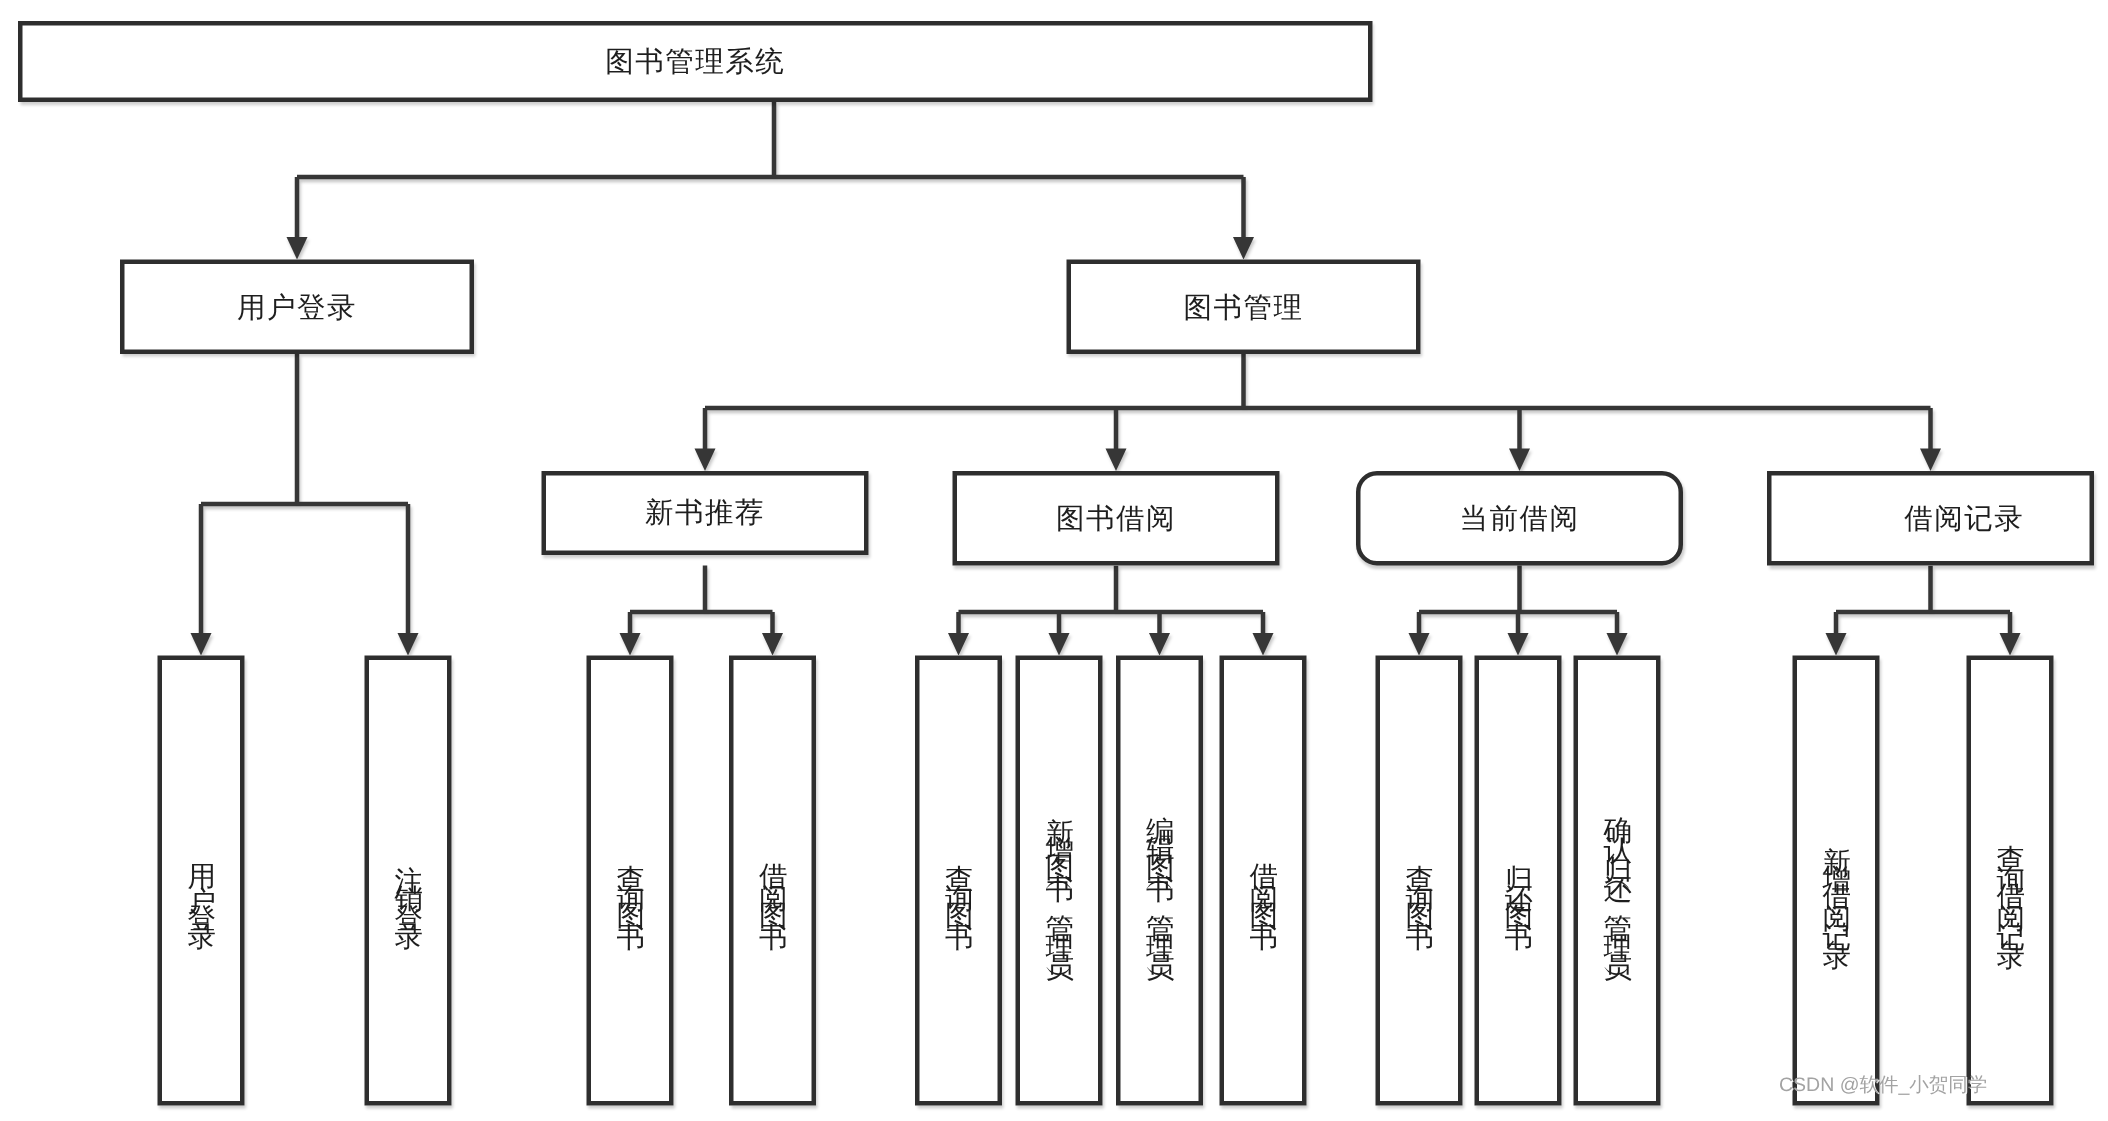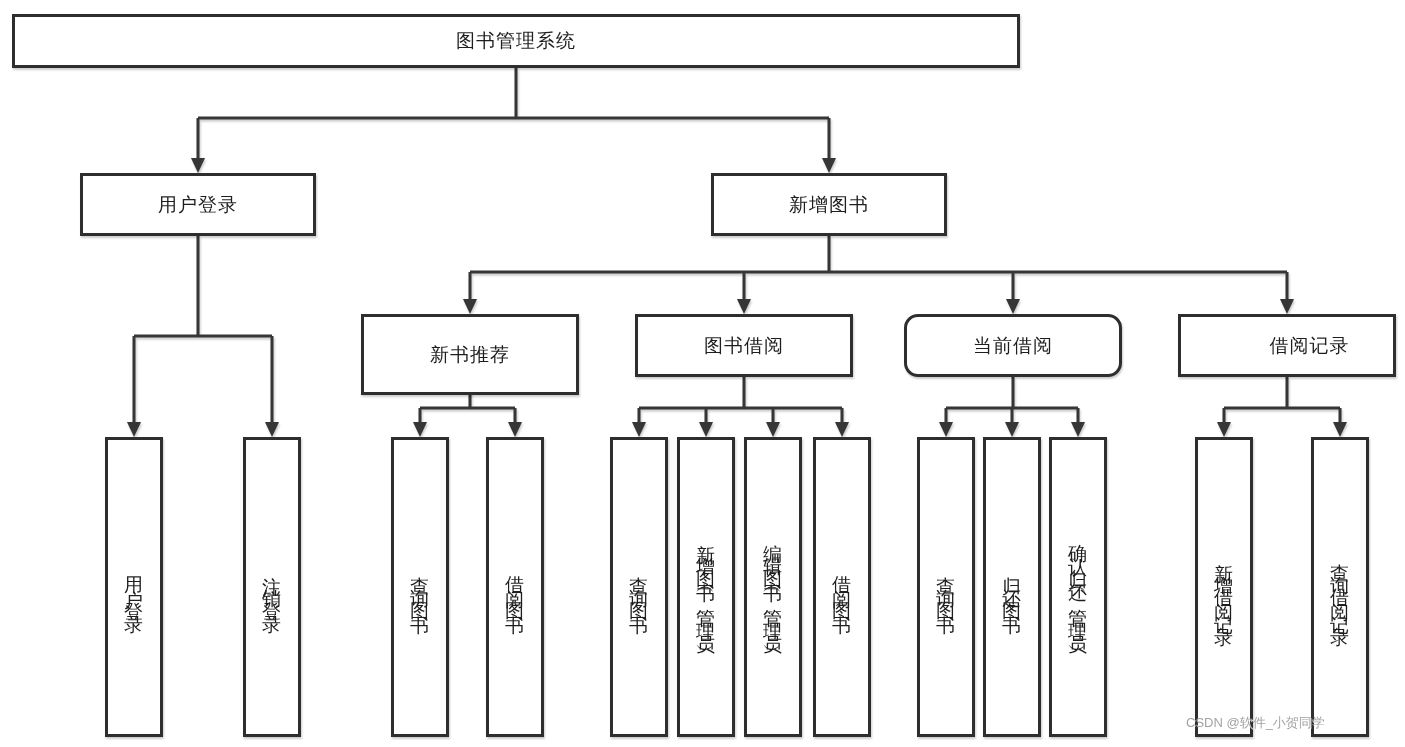--- a/index.html
+++ b/index.html
@@ -91,32 +91,32 @@
       <polygon points="766,422 780,422 773,437"></polygon>
       <polygon points="835,422 849,422 842,437"></polygon>
       <polygon points="939,422 953,422 946,437"></polygon>
       <polygon points="1005,422 1019,422 1012,437"></polygon>
       <polygon points="1071,422 1085,422 1078,437"></polygon>
       <polygon points="1217,422 1231,422 1224,437"></polygon>
       <polygon points="1333,422 1347,422 1340,437"></polygon>
     </g>
   </svg>
 
-  <div class="node hnode" style="left:12px; top:14px; width:1008px; height:54px;">
+  <div class="node hnode" style="left:12px; top:14px; width:903px; height:54px;">
     <span class="label">图书管理系统</span>
   </div>
 
   <div class="node hnode" style="left:80px; top:173px; width:236px; height:63px;">
     <span class="label">用户登录</span>
   </div>
   <div class="node hnode" style="left:711px; top:173px; width:236px; height:63px;">
-    <span class="label">新增图书</span>
+    <span class="label">图书管理</span>
   </div>
 
-  <div class="node hnode" style="left:361px; top:314px; width:218px; height:81px;">
+  <div class="node hnode" style="left:361px; top:314px; width:218px; height:56px;">
     <span class="label">新书推荐</span>
   </div>
   <div class="node hnode" style="left:635px; top:314px; width:218px; height:63px;">
     <span class="label">图书借阅</span>
   </div>
   <div class="node hnode" style="left:904px; top:314px; width:218px; height:63px;border-radius:14px;">
     <span class="label">当前借阅</span>
   </div>
   <div class="node hnode" style="left:1178px; top:314px; width:218px; height:63px;padding-left:45px;">
     <span class="label">借阅记录</span>

